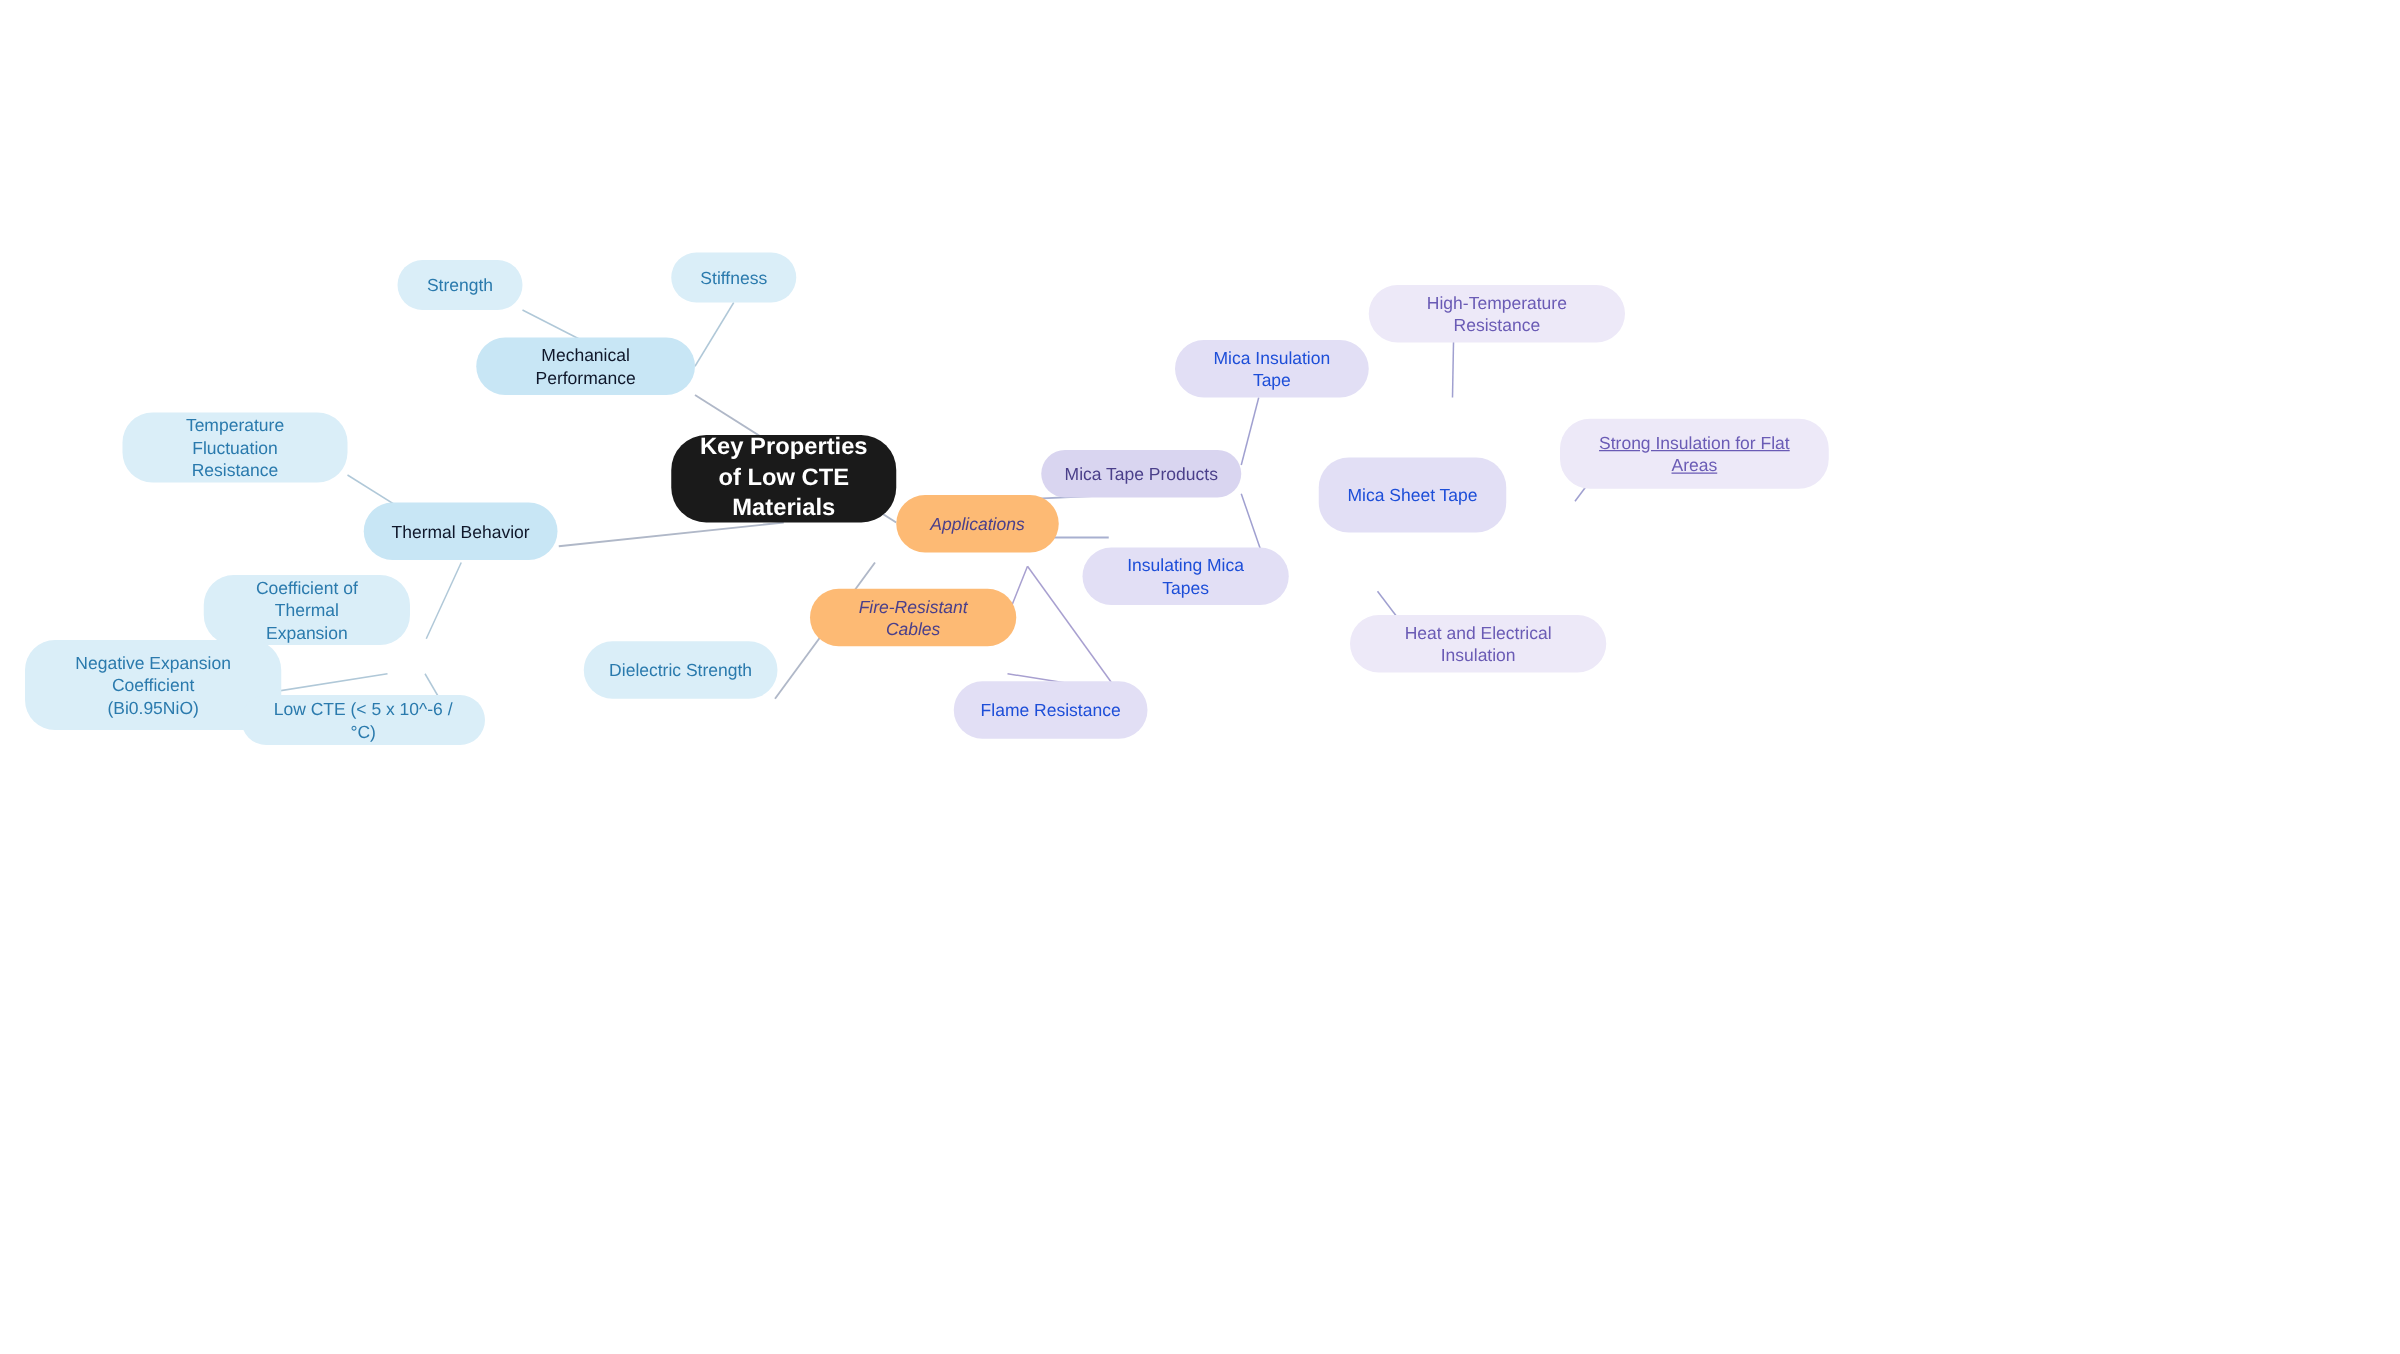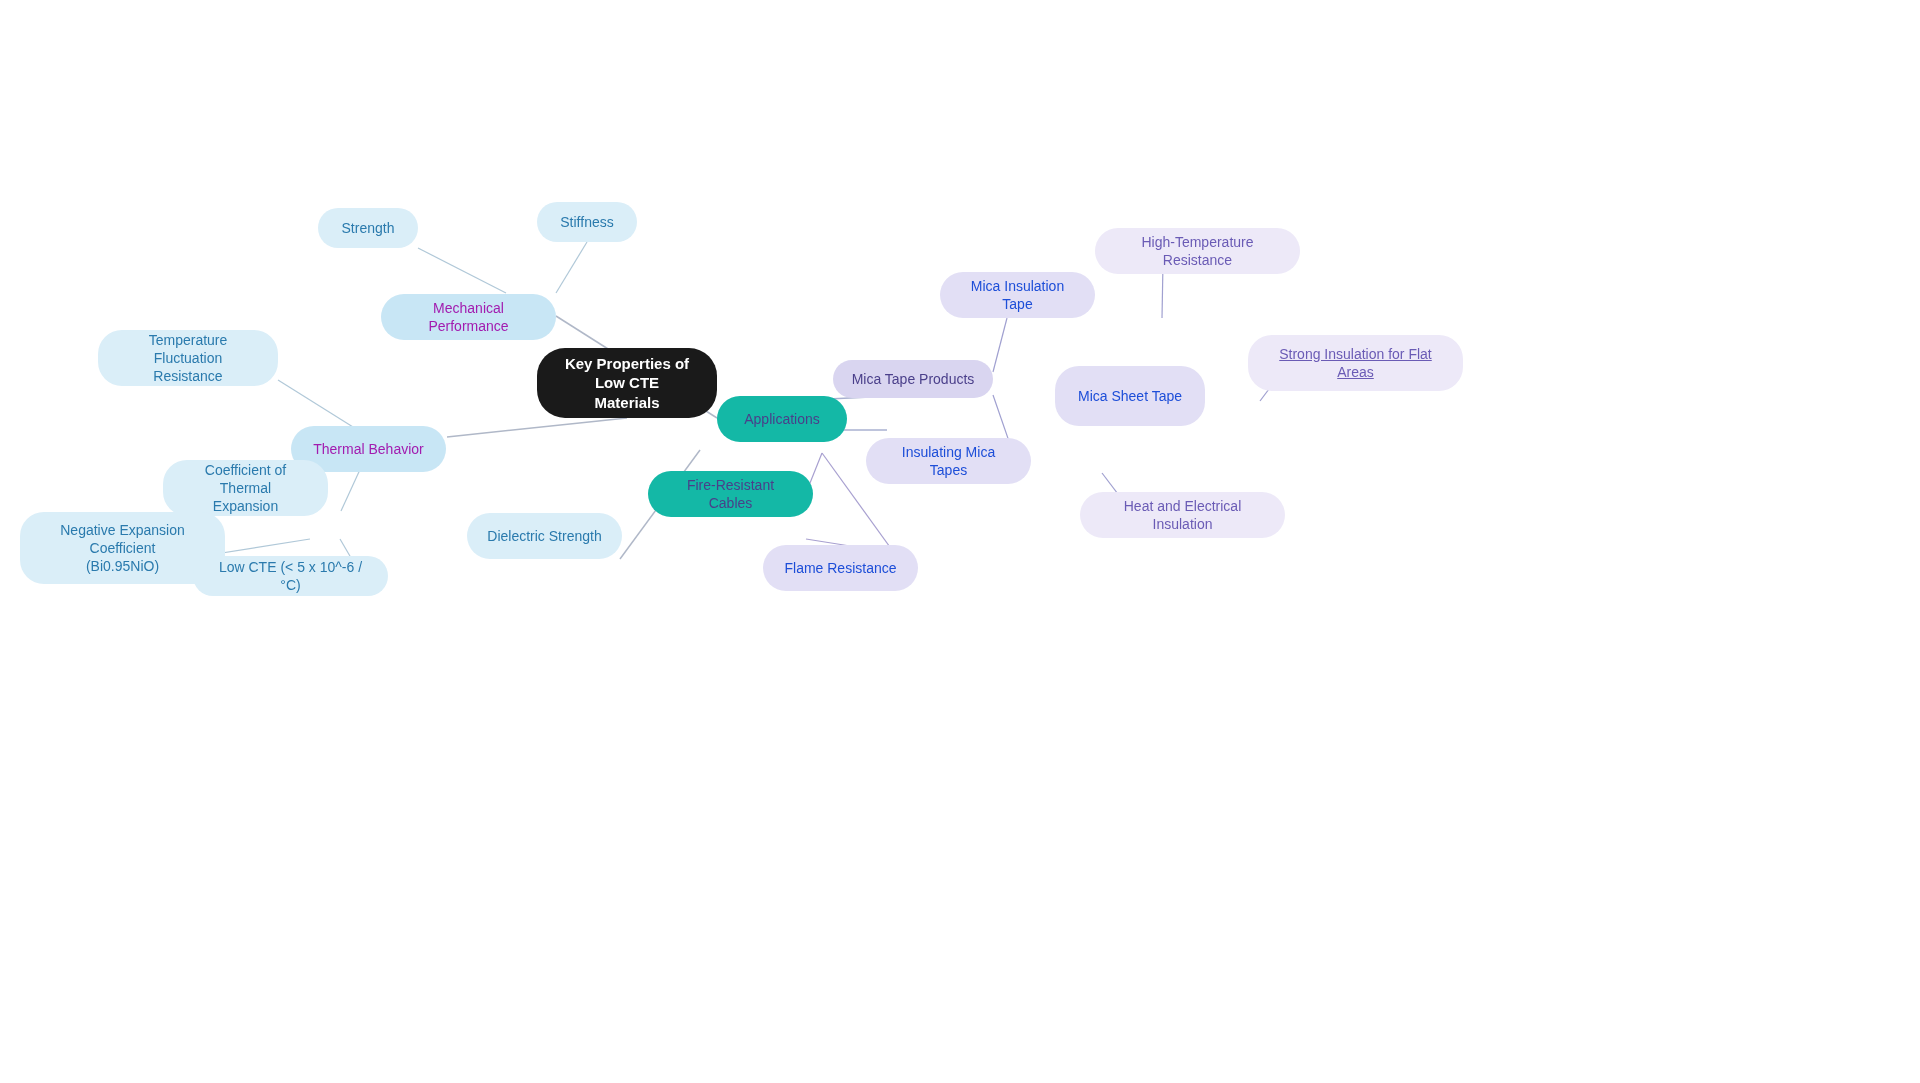--- a/index.html
+++ b/index.html
@@ -26,51 +26,51 @@
       text-align: center;
       border-radius: 24px;
       font-size: 14px;
       line-height: 1.3;
       cursor: default;
       padding: 10px 16px;
     }
     .node-center {
       background: #1a1a1a;
       color: #ffffff;
-      font-size: 15px;
+      font-size: 19px;
       font-weight: 600;
       border-radius: 28px;
       width: 180px;
       height: 70px;
     }
     .node-l1-blue {
       background: #c8e6f5;
-      color: #a21caf;
+      color: #0f172a;
       border: none;
-      margin-top: 24px;
     }
     .node-l2-blue {
       background: #daeef8;
       color: #2a7aad;
     }
     .node-l1-purple {
       background: #d9d5f0;
       color: #4a3f8a;
     }
     .node-l2-purple {
       background: #e2dff5;
       color: #1d4ed8;
     }
     .node-l3-purple {
       background: #ede9f8;
       color: #6a5bb5;
     }
     .node-l1-lavender {
-      background: #14b8a6;
+      background: #fdba74;
       color: #4a3f8a;
+      font-style: italic;
     }
   </style>
 </head>
 <body>
 
 <svg id="mindmap-svg" xmlns="http://www.w3.org/2000/svg">
 
   <line x1="717" y1="418" x2="556" y2="316" stroke="#b0b8c8" stroke-width="1.5"></line>
 
   <line x1="627" y1="418" x2="447" y2="437" stroke="#b0b8c8" stroke-width="1.5"></line>

